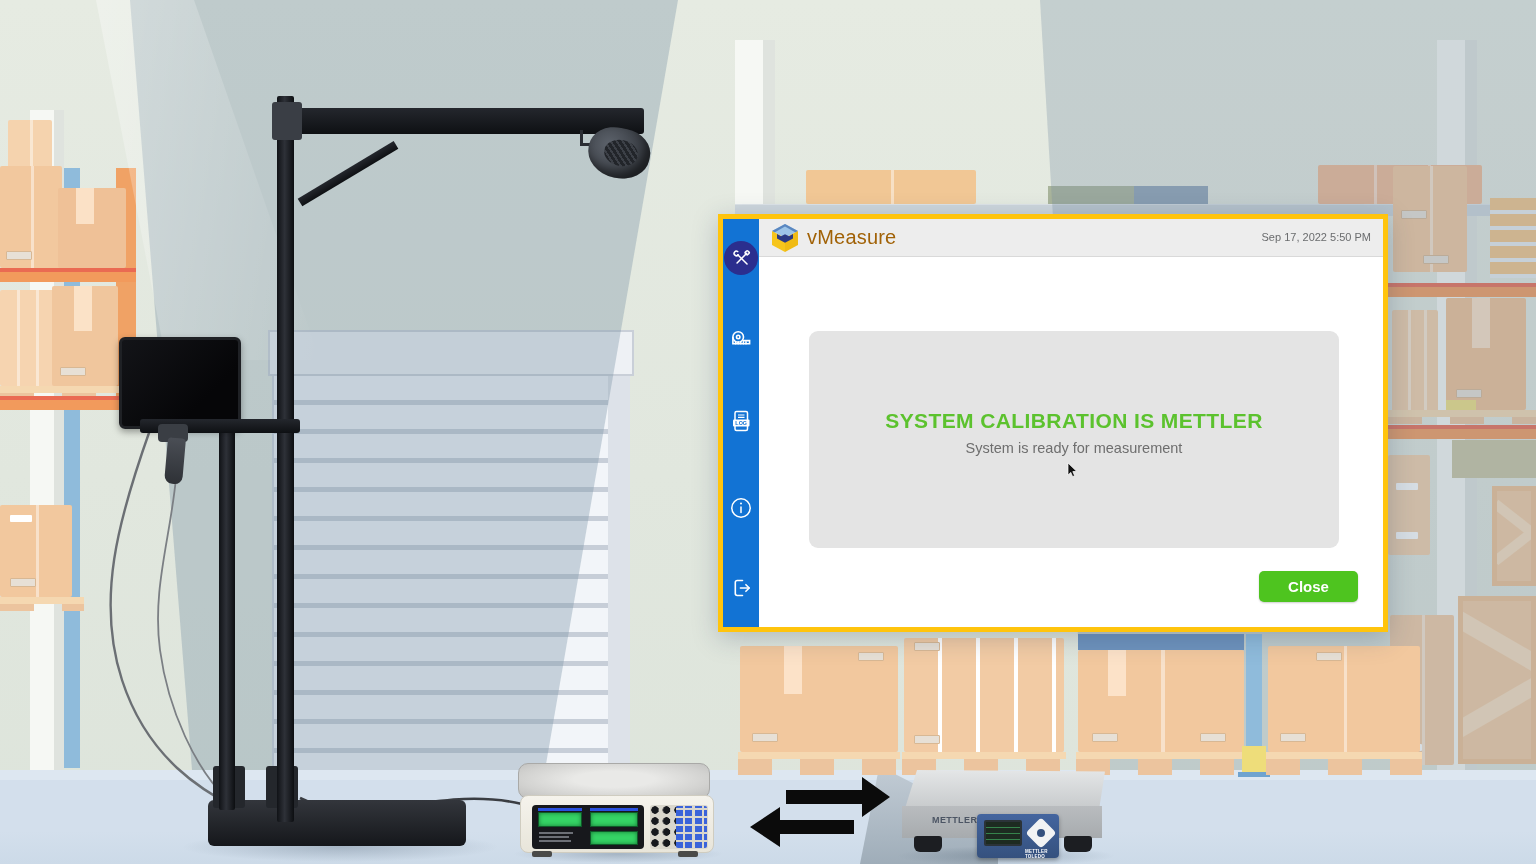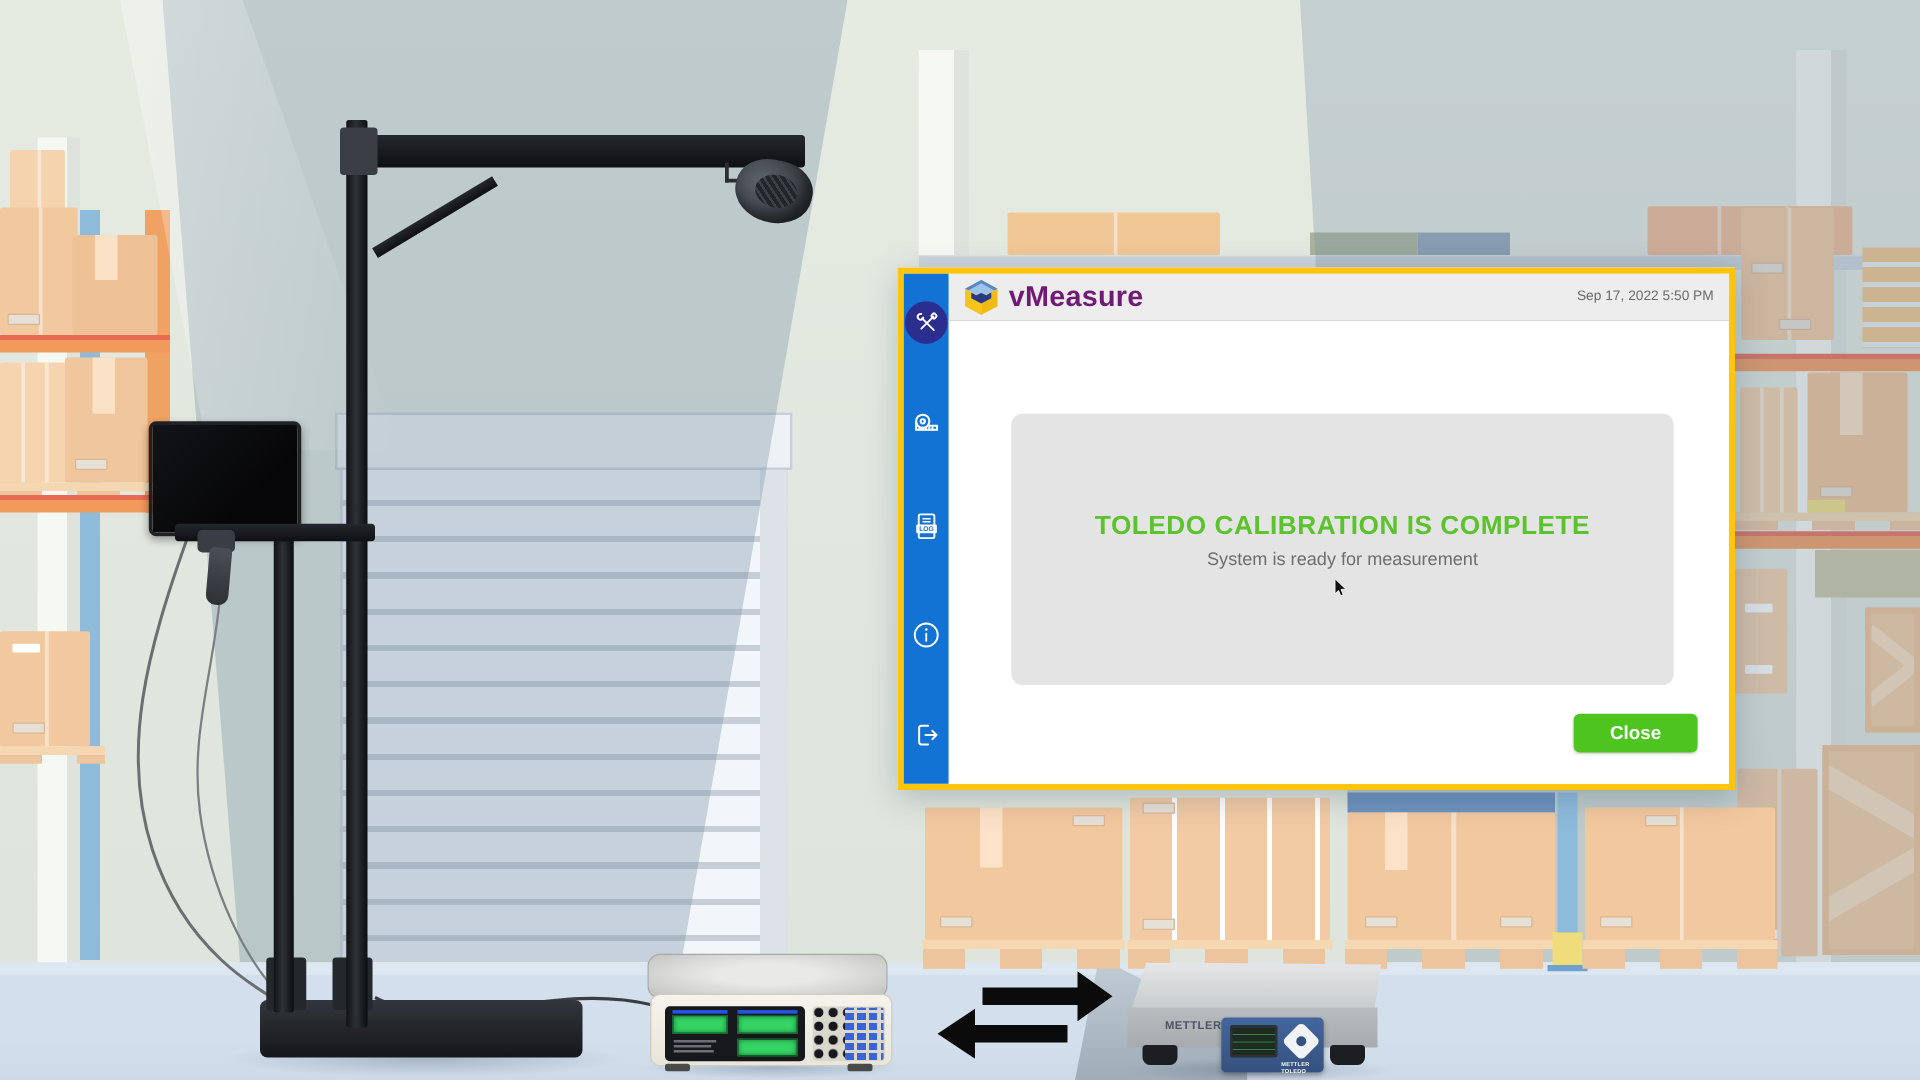--- a/index.html
+++ b/index.html
@@ -44,21 +44,21 @@
   .keys-blue{background-color:#3a63da;
              background-image:repeating-linear-gradient(0deg,rgba(0,0,0,0) 0 6px,#dad7cd 6px 8px),
                               repeating-linear-gradient(90deg,rgba(0,0,0,0) 0 7px,#dad7cd 7px 9.5px);}
 
   
   .vwin{left:718px;top:214px;width:670px;height:418px;border:5px solid #FFC40D;
         background:#fff;box-shadow:0 6px 24px rgba(40,60,90,.25);}
   .vwin .sidebar{position:absolute;left:0;top:0;width:36px;height:100%;background:#1273D4;}
   .vwin .header{position:absolute;left:36px;right:0;top:0;height:38px;background:#ededed;
                 border-bottom:1px solid #d9d9d9;display:flex;align-items:center;}
-  .brand{font-size:23px;font-weight:bold;color:#701a75;letter-spacing:.2px;}
+  .brand{font-size:20px;font-weight:normal;color:#a16207;letter-spacing:.2px;}
   .datetime{position:absolute;right:12px;top:12px;font-size:11px;color:#6a6c6e;}
   .side-ic{position:absolute;left:6px;width:24px;height:24px;cursor:pointer;}
   .active-ic{position:absolute;left:1px;top:22px;width:34px;height:34px;border-radius:50%;
              background:#2B2E8E;display:flex;align-items:center;justify-content:center;cursor:pointer;}
   .content{position:absolute;left:36px;top:38px;right:0;bottom:0;background:#fff;}
   .panel{position:absolute;left:50px;top:74px;width:530px;height:217px;background:#E4E4E4;
          border-radius:9px;display:flex;flex-direction:column;align-items:center;justify-content:center;}
   .msg-title{font-size:21px;font-weight:bold;color:#5CC22E;letter-spacing:.4px;margin-top:-14px;}
   .msg-sub{font-size:14.5px;color:#6e6e6e;margin-top:7px;}
   .close-btn{position:absolute;right:25px;bottom:25px;width:99px;height:31px;border:none;
@@ -318,21 +318,21 @@
           <polygon points="29,9 16,16 16,30 29,23" fill="#f0bb14"></polygon>
           <polygon points="8,12 12,14.2 16,12.3 20,14.2 24,12 24,16.6 16,20.8 8,16.6" fill="#2b3a84"></polygon>
         </svg>
       </span>
       <span class="brand" style="margin-left:48px;">vMeasure</span>
       <span class="datetime">Sep 17, 2022 5:50 PM</span>
     </div>
 
     <div class="content">
       <div class="panel">
-        <div class="msg-title">TOLEDO CALIBRATION IS COMPLETE</div>
+        <div class="msg-title">SYSTEM CALIBRATION IS METTLER</div>
         <div class="msg-sub">System is ready for measurement</div>
         <svg class="abs" style="left:258px;top:132px;" width="12" height="16" viewBox="0 0 12 16">
           <polygon points="1,0 1,12 3.8,9.4 5.6,13.6 7.6,12.7 5.8,8.6 9.6,8.3" fill="#111" stroke="#fff" stroke-width="0.7"></polygon>
         </svg>
       </div>
       <button class="close-btn">Close</button>
     </div>
   </div>
 
 </div>

